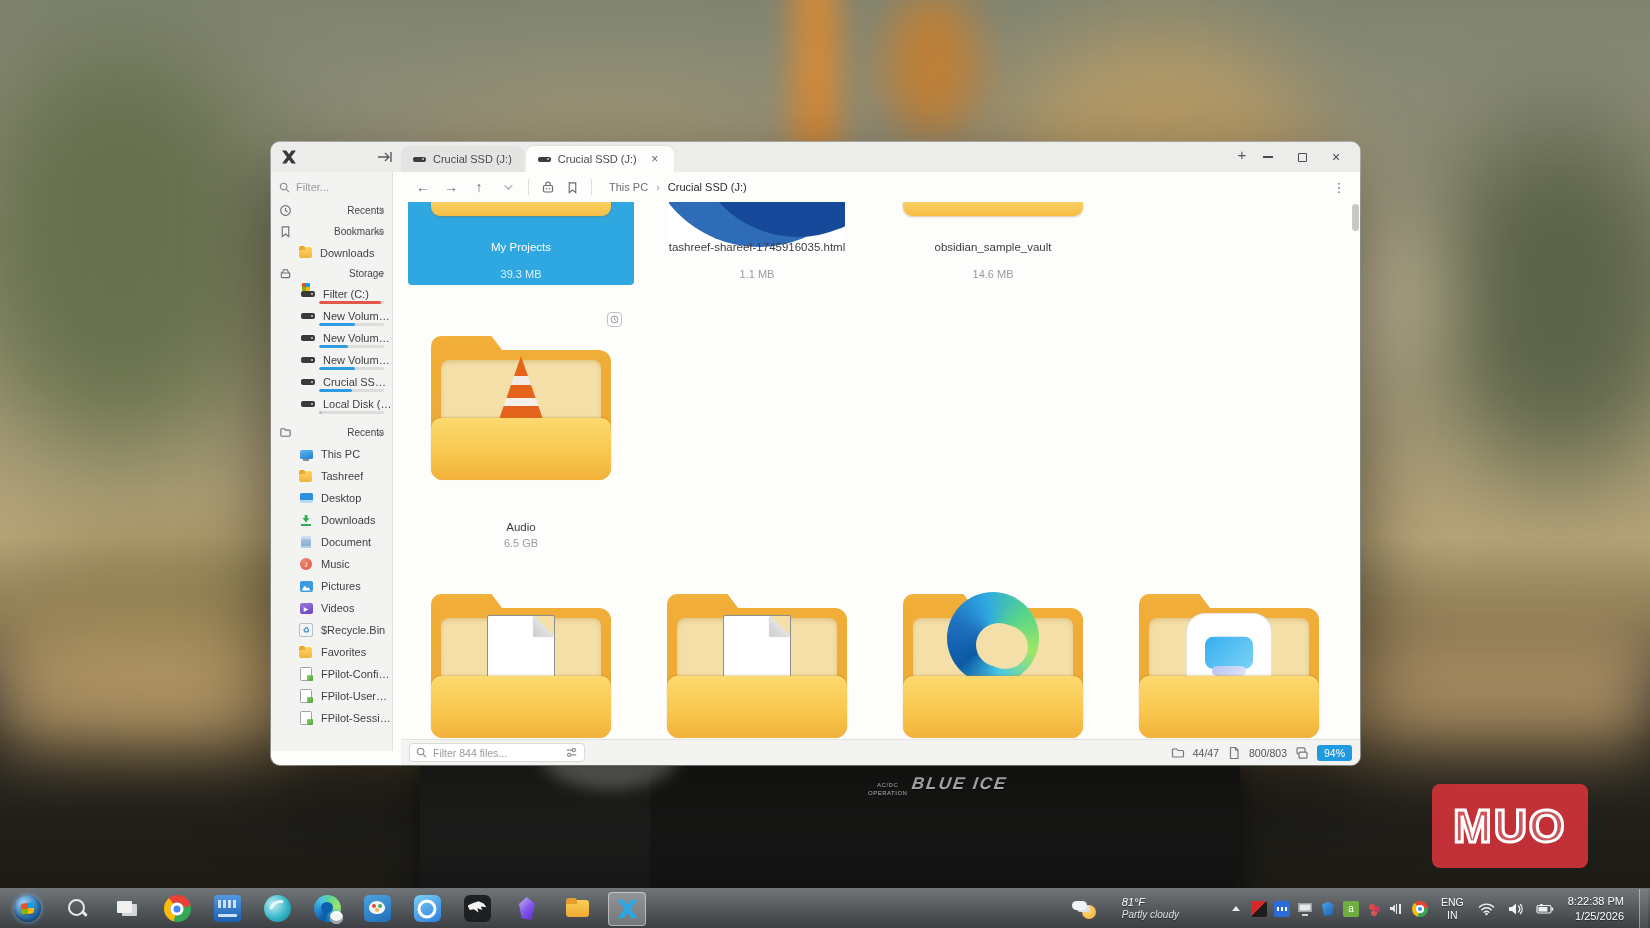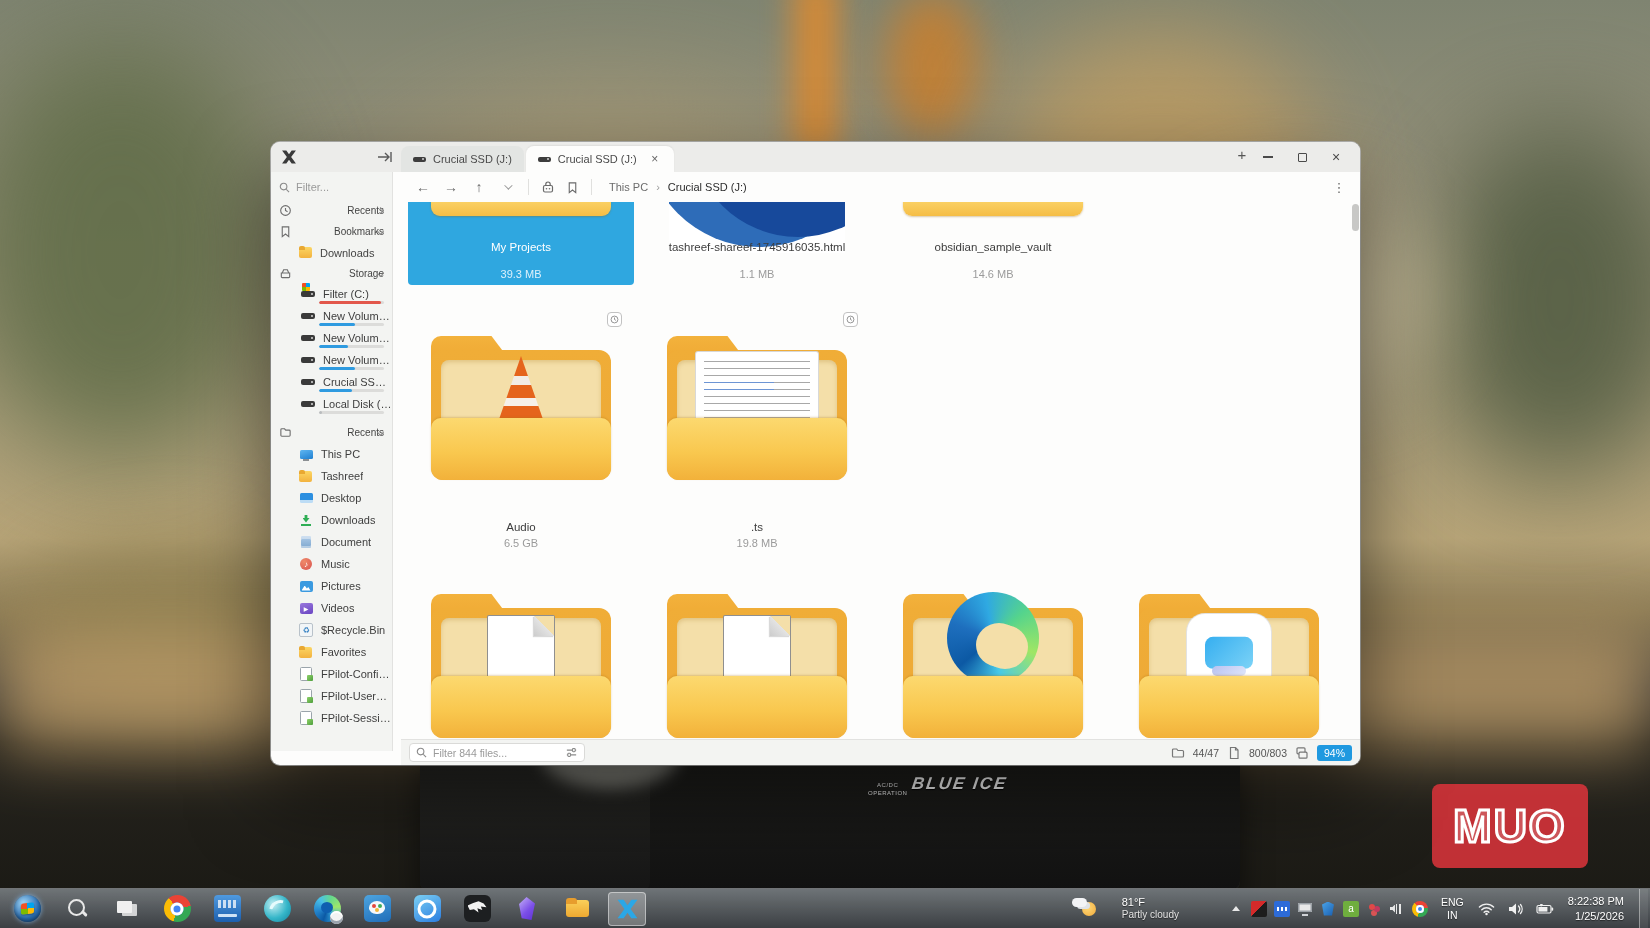--- a/index.html
+++ b/index.html
@@ -215,21 +215,21 @@
   .v-loop .ai::after { content:""; position:absolute; left:50%; top:50%; transform:translate(-50%,-50%); width:13px; height:13px; border-radius:50%; border:3px solid #fff; }
   .v-eagle .ai { border-radius:6px; background:#1d1f21; }
   .v-eagle .ai::after { content:""; position:absolute; left:4px; top:5px; width:19px; height:16px; background:#f2f2f2; clip-path:polygon(0 35%, 30% 18%, 58% 8%, 85% 22%, 100% 45%, 70% 40%, 78% 62%, 52% 52%, 58% 78%, 34% 58%, 12% 62%); }
   .v-obsidian .ai::after { content:""; position:absolute; left:4px; top:2px; width:19px; height:23px; background:linear-gradient(135deg,#c9b6f8,#7c4fe8 55%,#5a2ed0); clip-path:polygon(48% 0, 92% 28%, 74% 100%, 22% 92%, 8% 30%); }
   .v-explorer .ai::before { content:""; position:absolute; left:2px; top:5px; width:23px; height:17px; background:linear-gradient(180deg,#fbd05a,#eda831); border-radius:3px; }
   .v-explorer .ai::after { content:""; position:absolute; left:2px; top:3px; width:11px; height:6px; background:#e79d2d; border-radius:3px 3px 0 0; }
   .v-filepilot svg.fpx { display:block; position:absolute; left:2px; top:3px; }
   svg.fpx { display:none; }
 
   .tray { margin-left:auto; display:flex; align-items:center; gap:9px; padding-right:2px; height:100%; }
-  .weather { display:flex; align-items:flex-start; gap:24px; margin-right:44px; }
+  .weather { display:flex; align-items:flex-end; gap:24px; margin-right:44px;font-style:italic; }
   .wico { position:relative; width:26px; height:22px; }
   .wico .sun { position:absolute; right:2px; bottom:2px; width:14px; height:14px; border-radius:50%; background:radial-gradient(circle at 40% 40%,#ffd978,#f0a93a); }
   .wico .cloud { position:absolute; left:0; top:2px; width:15px; height:9px; background:#f3f4f6; border-radius:8px; box-shadow:4px 3px 0 -1px #dfe3e8; }
   .wtxt { line-height:1.15; }
   .wtemp { font-size:11px; color:#fff; text-shadow:0 1px 1px #0008; }
   .wdesc { font-size:10px; color:#e3e3e3; text-shadow:0 1px 1px #0008; }
   .tray-chev { width:0; height:0; border-left:4px solid transparent; border-right:4px solid transparent; border-bottom:5px solid #e8e8e8; margin-right:2px; }
   .tico16 { width:16px; height:16px; position:relative; border-radius:2px; }
   .v-t-red { background:linear-gradient(135deg,#d42a2a 50%,#1d1d1d 50%); }
   .v-t-blue { background:#2d6bd8; } .v-t-blue::after{content:"";position:absolute;left:3px;top:6px;width:10px;height:4px;background:repeating-linear-gradient(90deg,#fff 0 2px,transparent 2px 4px);}
@@ -545,38 +545,20 @@
             <div class="ticon v-folder-vlc">
 
               <div class="ly f-tab"></div>
               <div class="ly f-back"></div>
               <div class="ly f-inner"></div>
               <div class="ly pv-cone"></div>
               <div class="ly f-front"></div>
             </div>
             <div class="tname">Audio</div>
             <div class="tsize">6.5 GB</div>
-          </div>
-          <div class="tile v-folder-text">
-            <span class="tbadge">
-              <svg width="9" height="9" viewBox="0 0 10 10">
-                <circle cx="5" cy="5" r="3.8" fill="none" stroke="#8a8a8a" stroke-width="1"></circle>
-                <path d="M5 2.8 V5 L6.6 6" fill="none" stroke="#8a8a8a" stroke-width="1"></path>
-              </svg>
-            </span>
-            <div class="ticon v-folder-text">
-
-              <div class="ly f-tab"></div>
-              <div class="ly f-back"></div>
-              <div class="ly f-inner"></div>
-              <div class="ly pv-text"></div>
-              <div class="ly f-front"></div>
-            </div>
-            <div class="tname">.ts</div>
-            <div class="tsize">19.8 MB</div>
           </div>
         </div>
 
       <div class="grow row3">
 
       <div class="tile v-folder-doc">
             <div class="ticon v-folder-doc">
               <div class="ly f-tab"></div>
               <div class="ly f-back"></div>
               <div class="ly f-inner"></div>

